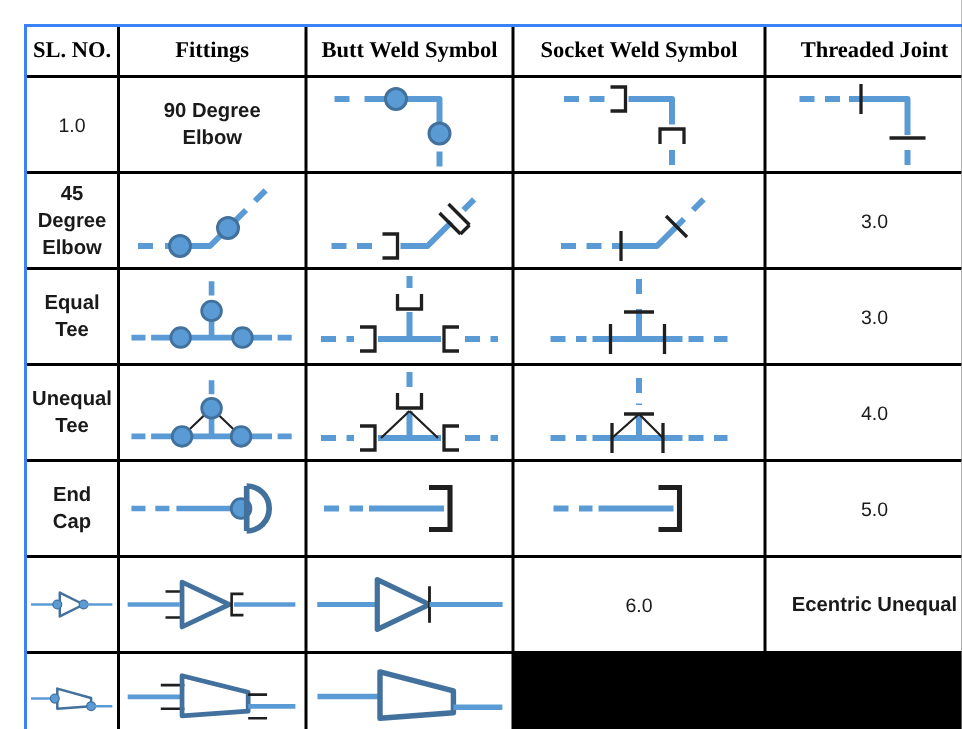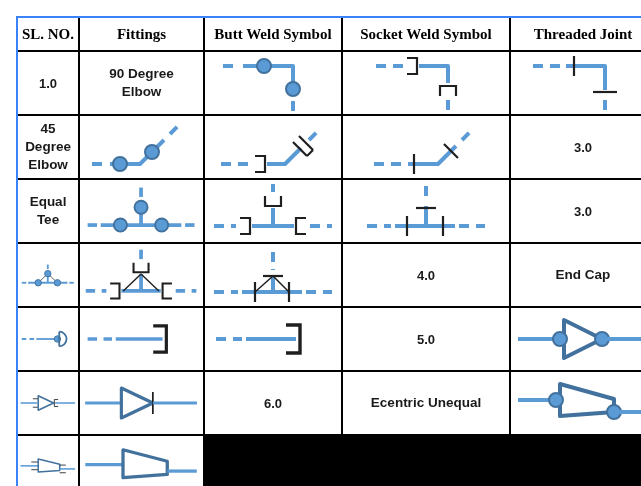--- a/index.html
+++ b/index.html
@@ -22,21 +22,21 @@
     overflow:hidden;
   }
   .hdr{
     font-family:"Liberation Serif",serif;
     font-weight:bold;
     font-size:15px;
     color:#000;
     white-space:nowrap;
   }
   .slno{
-    font-weight:bold;
+    font-weight:normal;
     font-size:13px;
     color:#1a1a1a;
   }
   .fitting{
     font-weight:bold;
     font-size:13.5px;
     color:#1a1a1a;
     text-align:center;
     padding:0 14px;
     line-height:1.35;
@@ -147,20 +147,21 @@
      <path d="M32,46 H92" stroke="#5B9BD5" stroke-width="4" fill="none" stroke-linejoin="round"></path>
         <path d="M44,36 V56" stroke="#1f1f1f" stroke-width="2.2" fill="none"></path>
         <path d="M80,36 V56" stroke="#1f1f1f" stroke-width="2.2" fill="none"></path>
      <path d="M63,46 V26" stroke="#5B9BD5" stroke-width="4" fill="none" stroke-linejoin="round"></path>
         <path d="M53,28 H73" stroke="#1f1f1f" stroke-width="2.2" fill="none"></path>
         <path d="M63,6 V16" stroke="#5B9BD5" stroke-width="4" fill="none" stroke-dasharray="10 7"></path>
       </svg>
     </div>
 
   <div class="cell slno">3.0</div>
+  <div class="cell fitting">Unequal Tee</div>
   <div class="cell sym">
       <svg width="126" height="62" viewBox="0 0 126 62" xmlns="http://www.w3.org/2000/svg">
         <path d="M6,48 H16" stroke="#5B9BD5" stroke-width="4" fill="none" stroke-dasharray="10 7"></path>
         <path d="M110,48 H120" stroke="#5B9BD5" stroke-width="4" fill="none" stroke-dasharray="10 7"></path>
      <path d="M20,48 H106" stroke="#5B9BD5" stroke-width="4" fill="none" stroke-linejoin="round"></path>
         <path d="M63,48 V30" stroke="#5B9BD5" stroke-width="4" fill="none" stroke-linejoin="round"></path>
      <path d="M63,28 L42,48 M63,28 L84,48" stroke="#1f1f1f" stroke-width="1.5" fill="none"></path>
      <circle cx="42" cy="48" r="7" fill="#5B9BD5" stroke="#41719C" stroke-width="2"></circle>
         <circle cx="84" cy="48" r="7" fill="#5B9BD5" stroke="#41719C" stroke-width="2"></circle>
         <circle cx="63" cy="28" r="7" fill="#5B9BD5" stroke="#41719C" stroke-width="2"></circle>

